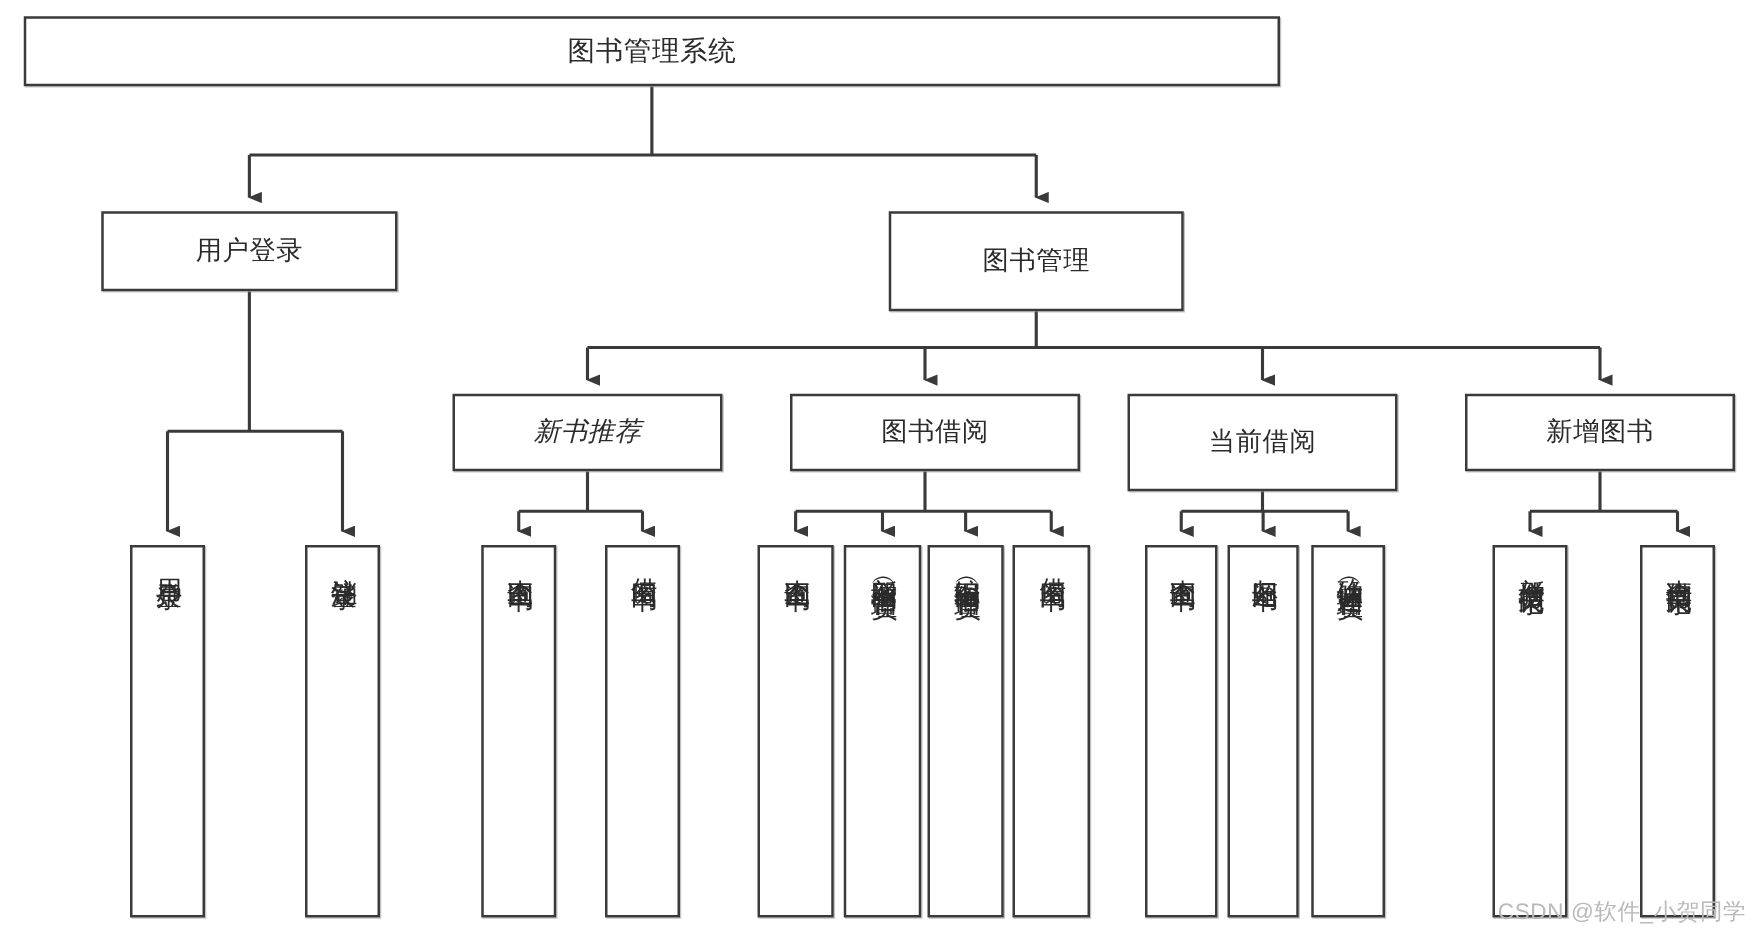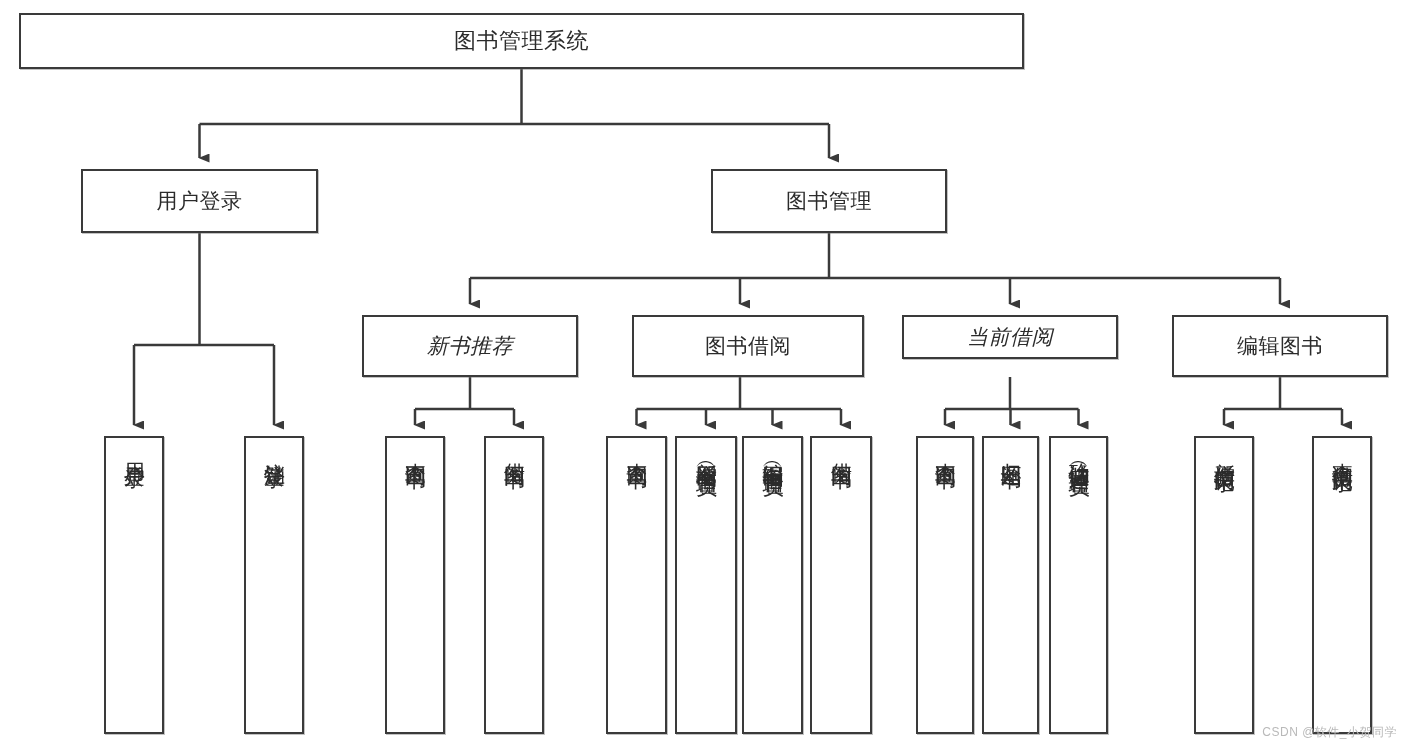--- a/index.html
+++ b/index.html
@@ -54,21 +54,21 @@
     font-size: 21px;
     line-height: 1.18;
     letter-spacing: 2px;
     white-space: normal;
     max-height: 278px;
   }
   #watermark {
     position: absolute;
     right: 8px;
     bottom: 6px;
-    font-size: 12px;
+    font-size: 18px;
     color: #b9b9b9;
     letter-spacing: 0.5px;
     white-space: nowrap;
     user-select: none;
   }
 </style>
 </head>
 <body>
 
 <div id="canvas">
@@ -115,34 +115,34 @@
       </g>
   </svg>
 
   <div id="node-layer">
       <div class="node root" id="node-root" style="left: 19px; top: 13px; width: 1005px; height: 56px;">
         <span class="label">图书管理系统</span>
       </div>
       <div class="node" id="node-login" style="left: 81px; top: 169px; width: 237px; height: 64px;">
         <span class="label">用户登录</span>
       </div>
-      <div class="node" id="node-bookmgmt" style="left: 711px; top: 169px; width: 236px; height: 64px;">
+      <div class="node" id="node-bookmgmt" style="left: 711px; top: 169px; width: 236px; height: 80px;">
         <span class="label">图书管理</span>
       </div>
       <div class="node" id="node-newbook" style="left: 362px; top: 315px; width: 216px; height: 62px; font-style: italic;">
         <span class="label">新书推荐</span>
       </div>
       <div class="node" id="node-borrow" style="left: 632px; top: 315px; width: 232px; height: 62px;">
         <span class="label">图书借阅</span>
       </div>
-      <div class="node" id="node-current" style="left: 902px; top: 315px; width: 216px; height: 44px; font-style: italic;">
+      <div class="node" id="node-current" style="left: 902px; top: 315px; width: 216px; height: 78px;">
         <span class="label">当前借阅</span>
       </div>
       <div class="node" id="node-records" style="left: 1172px; top: 315px; width: 216px; height: 62px;">
-        <span class="label">编辑图书</span>
+        <span class="label">新增图书</span>
       </div>
       <div class="node vert" id="node-leaf-login-1" style="left: 104px; top: 436px; width: 60px; height: 298px;">
         <span class="label">用户登录</span>
       </div>
       <div class="node vert" id="node-leaf-login-2" style="left: 244px; top: 436px; width: 60px; height: 298px;">
         <span class="label">注销登录</span>
       </div>
       <div class="node vert" id="node-leaf-new-1" style="left: 385px; top: 436px; width: 60px; height: 298px;">
         <span class="label">查询图书</span>
       </div>

